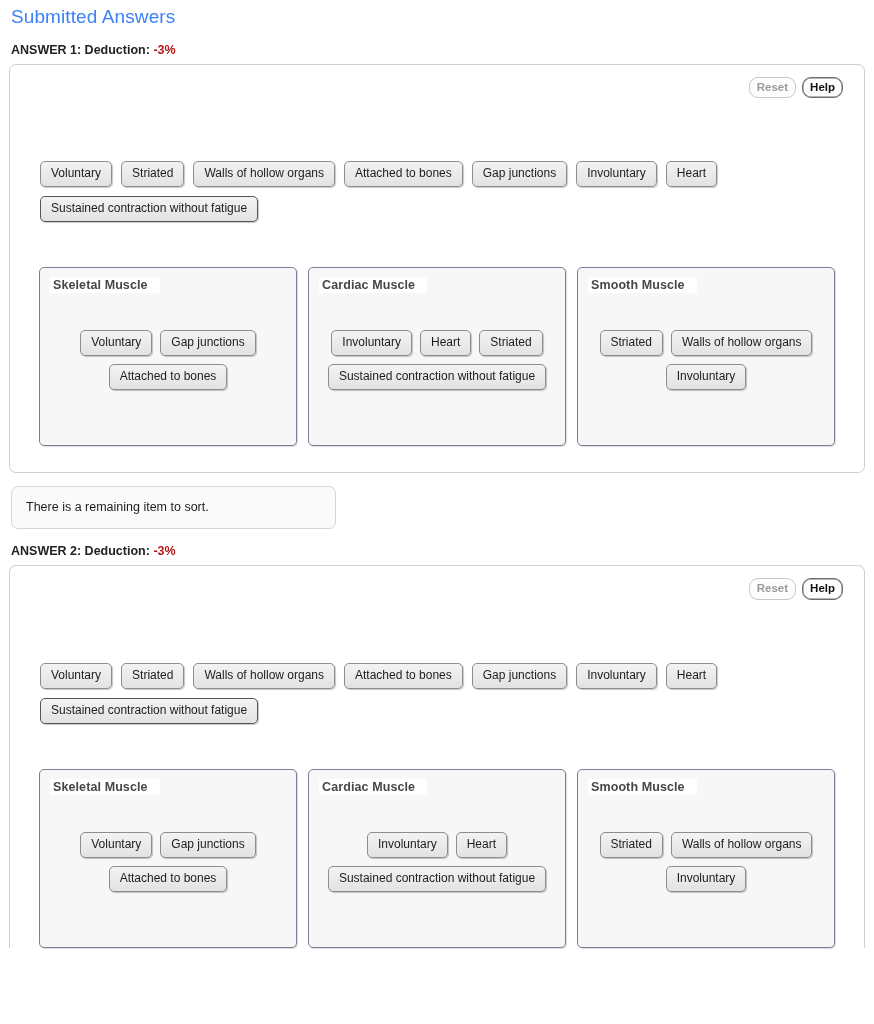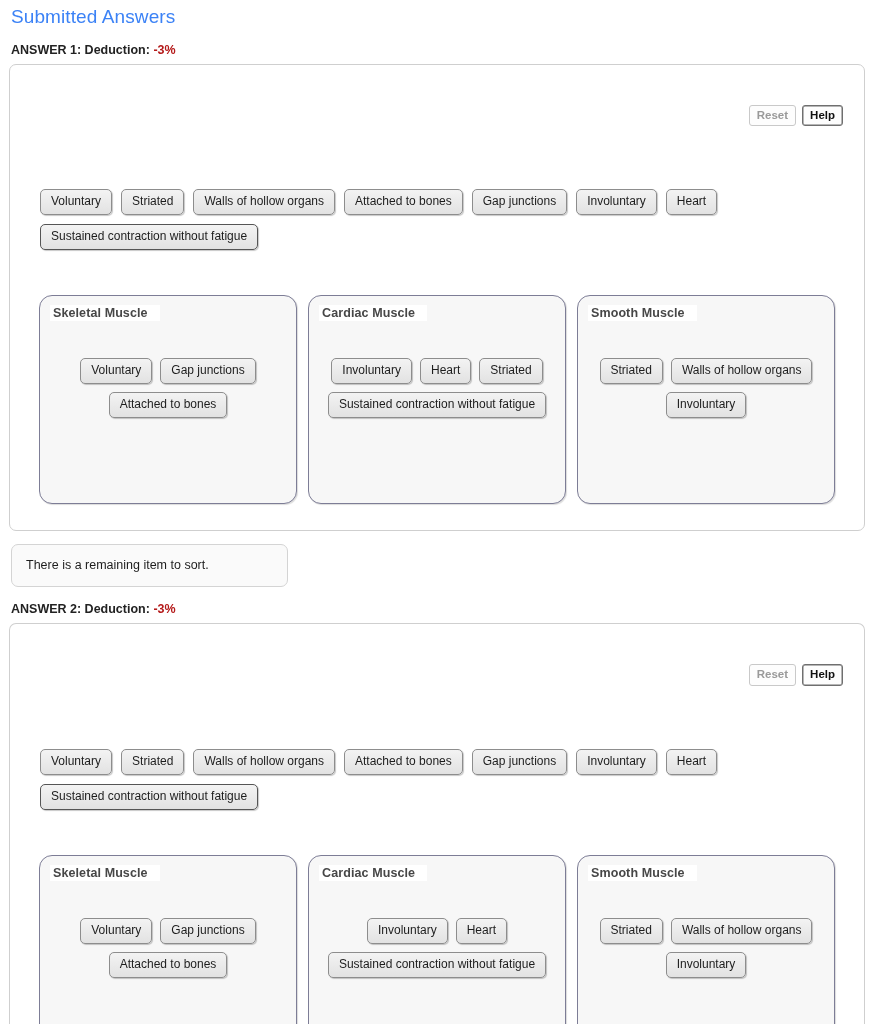--- a/index.html
+++ b/index.html
@@ -56,25 +56,24 @@
     padding-right: 9px;
     padding-top: 2px;
   }
 
   .tool-btn {
     font-family: "Liberation Sans", sans-serif;
     font-size: 11.5px;
     font-weight: bold;
     padding: 2px 7px 3px 7px;
     border: 1px solid #b6b6b6;
-    border-radius: 3px;
+    border-radius: 9px;
     background: #fdfdfd;
     line-height: 1.25;
     cursor: pointer;
-    margin-top: 28px;
   }
   .tool-btn.disabled {
     color: #9a9a9a;
     border-color: #c9c9c9;
   }
   .tool-btn.active {
     color: #111;
     border-color: #6f6f6f;
     box-shadow: 0 0 0 0.5px #6f6f6f inset;
   }
@@ -110,23 +109,23 @@
   
   .zones {
     display: flex;
     gap: 11px;
     padding: 45px 17px 12px 17px;
   }
 
   .zone {
     flex: 1 1 0;
     min-width: 0;
-    height: 209px;
+    height: 179px;
     border: 1px solid #7d7d96;
-    border-radius: 13px;
+    border-radius: 5px;
     background: #f7f7f7;
     position: relative;
     box-shadow: 1px 1px 1px rgba(0,0,0,0.14);
   }
 
   .zone-title {
     position: absolute;
     top: 9px;
     left: 10px;
     font-size: 12.5px;
@@ -142,21 +141,21 @@
     display: flex;
     flex-wrap: wrap;
     gap: 8px 8px;
     justify-content: center;
     align-content: flex-start;
   }
 
   
   .message-box {
     margin: 13px 0 0 2px;
-    width: 277px;
+    width: 325px;
     border: 1px solid #d4d4d4;
     border-radius: 7px;
     background: #fafafa;
     font-size: 12.5px;
     color: #1d1d1d;
     padding: 13px 14px 14px 14px;
   }
 
   .widget.clipped {
     border-bottom: none;

